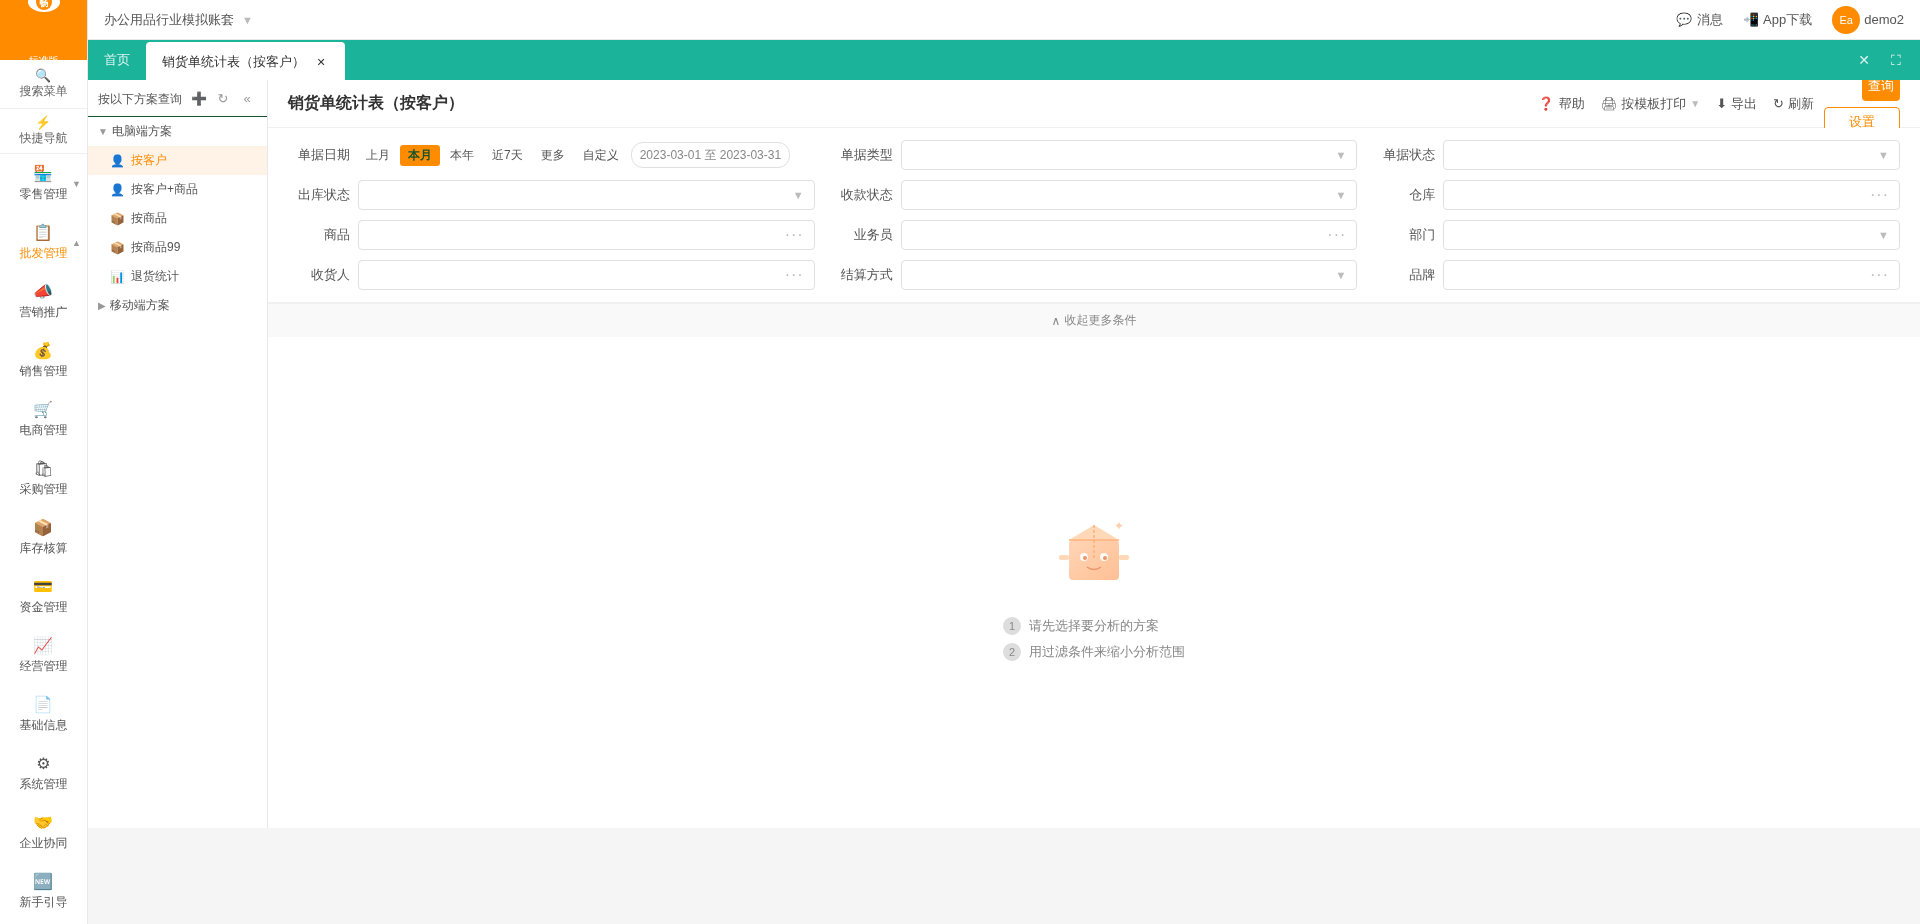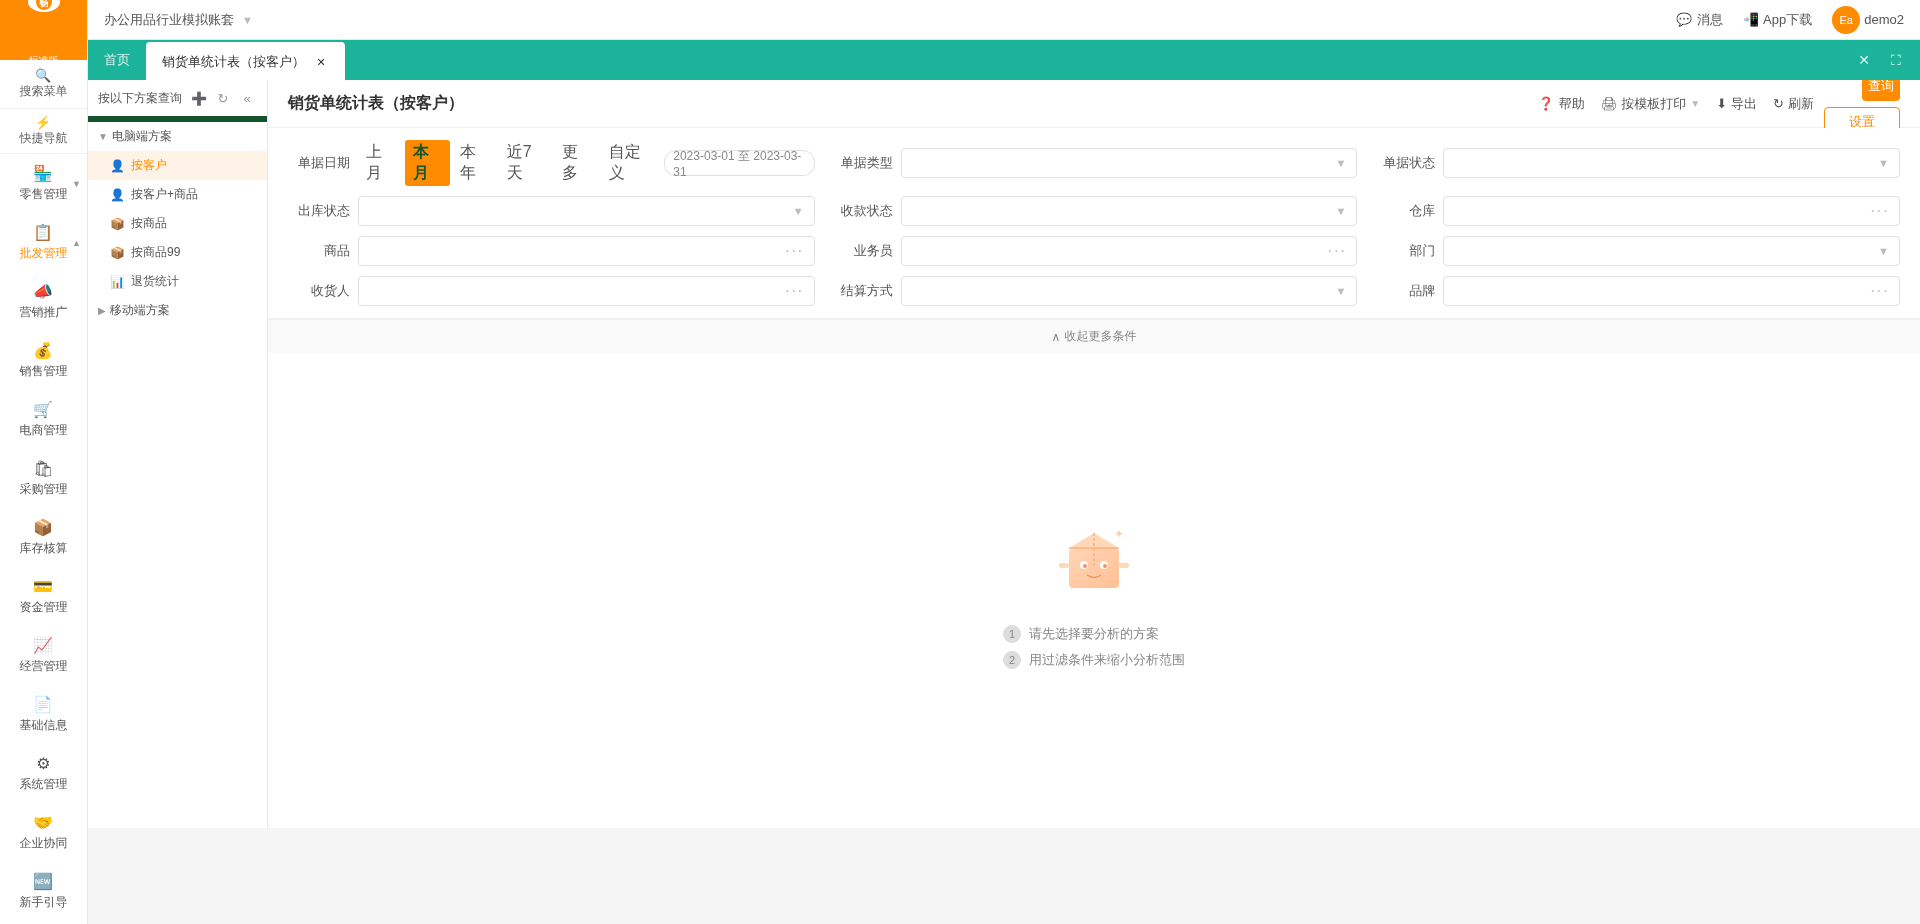--- a/index.html
+++ b/index.html
@@ -199,25 +199,25 @@
       background: #fff;
       border-right: 1px solid #e8e8e8;
       display: flex;
       flex-direction: column;
       flex-shrink: 0;
       overflow-y: auto;
     }
     .schema-header {
       padding: 8px 10px;
       display: flex;
-      align-items: center;
+      align-items: flex-end;
       gap: 0;
       font-size: 12px;
       color: #555;
-      border-bottom: 6px solid #14532d;
+      border-bottom: 1px solid #14532d;
     }
     .schema-header .actions {
       margin-left: auto;
       display: flex;
       gap: 4px;
     }
     .schema-header .action-btn {
       width: 20px;
       height: 20px;
       display: flex;
@@ -349,21 +349,21 @@
       color: #bbb;
       font-size: 16px;
       letter-spacing: 1px;
     }
     .date-tabs {
       display: flex;
       gap: 2px;
     }
     .date-tab {
       padding: 2px 8px;
-      font-size: 16px;
+      font-size: 12px;
       color: #555;
       cursor: pointer;
       border-radius: 3px;
     }
     .date-tab.active {
       background: #ff8c00;
       color: #14532d;
       font-weight: bold;
     }
     .date-range {

